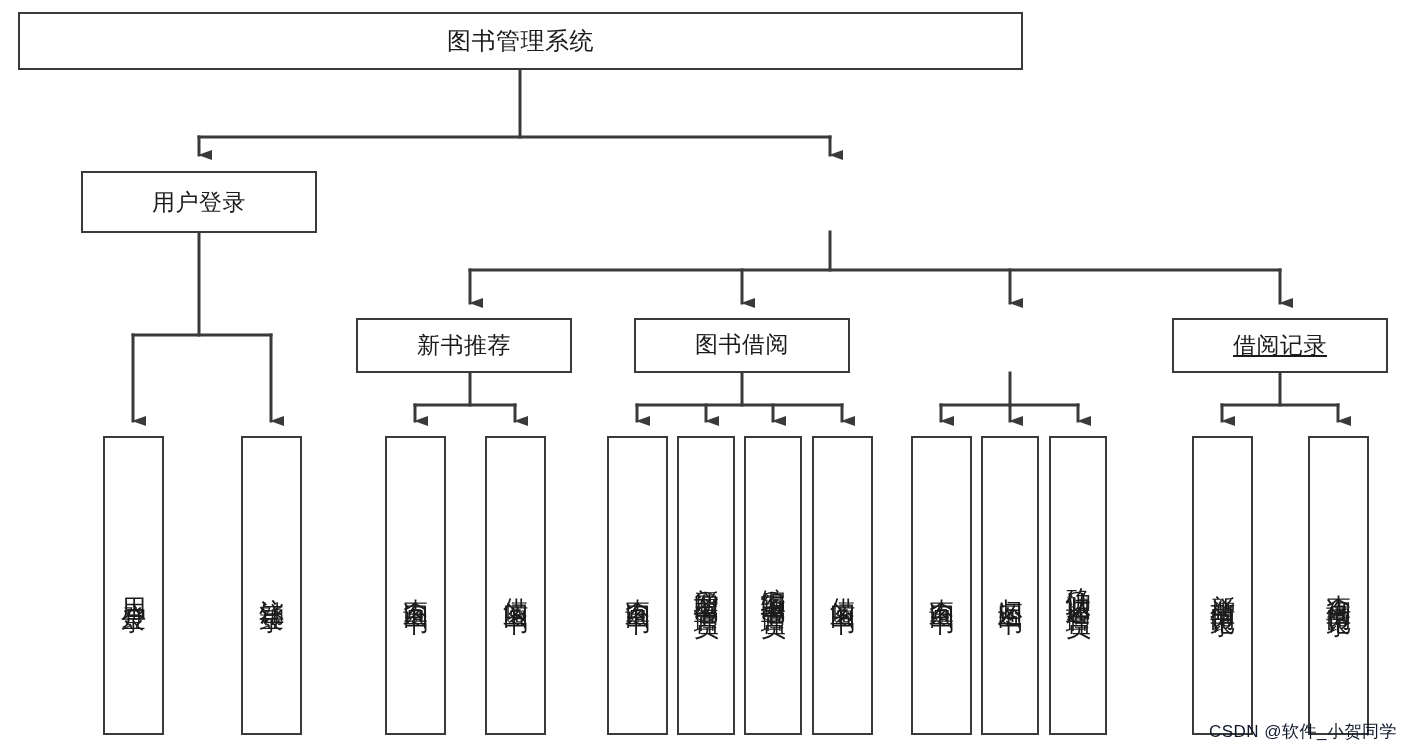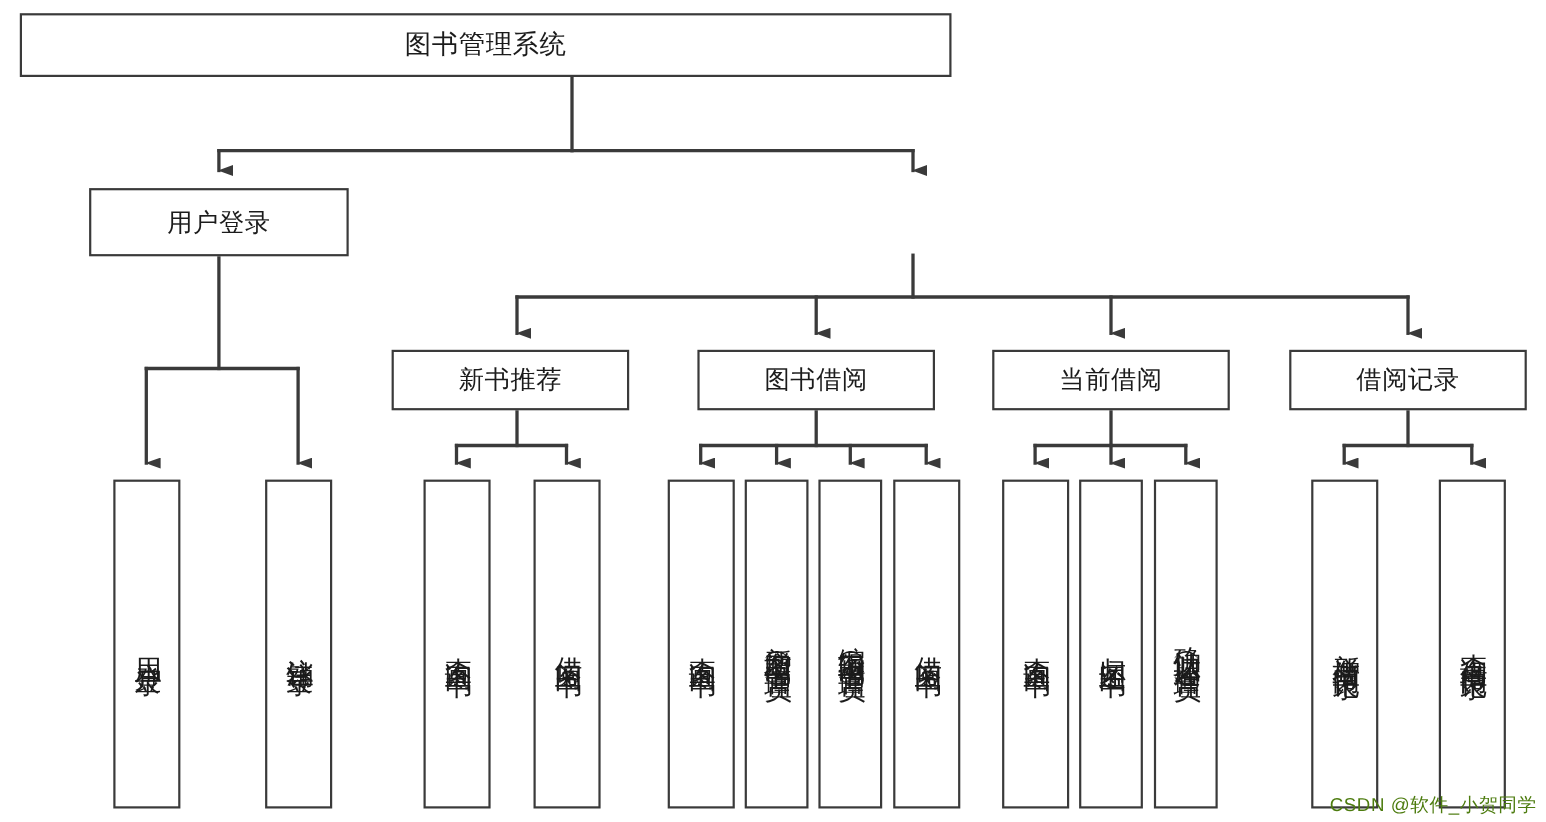--- a/index.html
+++ b/index.html
@@ -45,21 +45,21 @@
     line-height:1.02;
     letter-spacing:4px;
     white-space:nowrap;
   }
 
   .watermark{
     position:absolute;
     right:8px;
     bottom:4px;
     font-size:17px;
-    color:#4d7c0f;
+    color:#0f172a;
     letter-spacing:0.5px;
     white-space:nowrap;
     z-index:5;
   }
 </style>
 </head>
 <body>
 
 <div id="canvas">
 
@@ -108,42 +108,39 @@
       <path d="M1010,405 L1010,421" marker-end="url(#arrow)"></path>
       <path d="M1078,405 L1078,421" marker-end="url(#arrow)"></path>
 
       <path d="M1280,373 L1280,405"></path>
       <path d="M1222,405 L1338,405"></path>
       <path d="M1222,405 L1222,421" marker-end="url(#arrow)"></path>
       <path d="M1338,405 L1338,421" marker-end="url(#arrow)"></path>
     </g>
   </svg>
 
-  <div class="node h root" style="left:18px;top:12px;width:847px;height:58px;">
+  <div class="node h root" style="left:18px;top:12px;width:1005px;height:58px;">
     <span class="lbl">图书管理系统</span>
   </div>
 
   <div class="node h" style="left:81px;top:171px;width:236px;height:62px;">
     <span class="lbl">用户登录</span>
   </div>
 
 
   <div class="node h" style="left:356px;top:318px;width:216px;height:55px;">
     <span class="lbl">新书推荐</span>
   </div>
 
-  <div class="node h" style="left:634px;top:318px;width:216px;height:55px;">
+  <div class="node h" style="left:634px;top:318px;width:216px;height:55px;font-family:Liberation Serif, serif;">
     <span class="lbl">图书借阅</span>
   </div>
 
-  <div class="node h" style="left:902px;top:318px;width:216px;height:55px;">
-    <span class="lbl">当前借阅</span>
-  </div>
 
-  <div class="node h" style="left:1172px;top:318px;width:216px;height:55px;">
+  <div class="node h" style="left:1172px;top:318px;width:216px;height:55px;text-decoration:underline;">
     <span class="lbl">借阅记录</span>
   </div>
 
   <div class="node v" style="left:103px;top:436px;width:61px;height:299px;">
     <span class="lbl">用户登录</span>
   </div>
   <div class="node v" style="left:241px;top:436px;width:61px;height:299px;">
     <span class="lbl">注销登录</span>
   </div>
 

